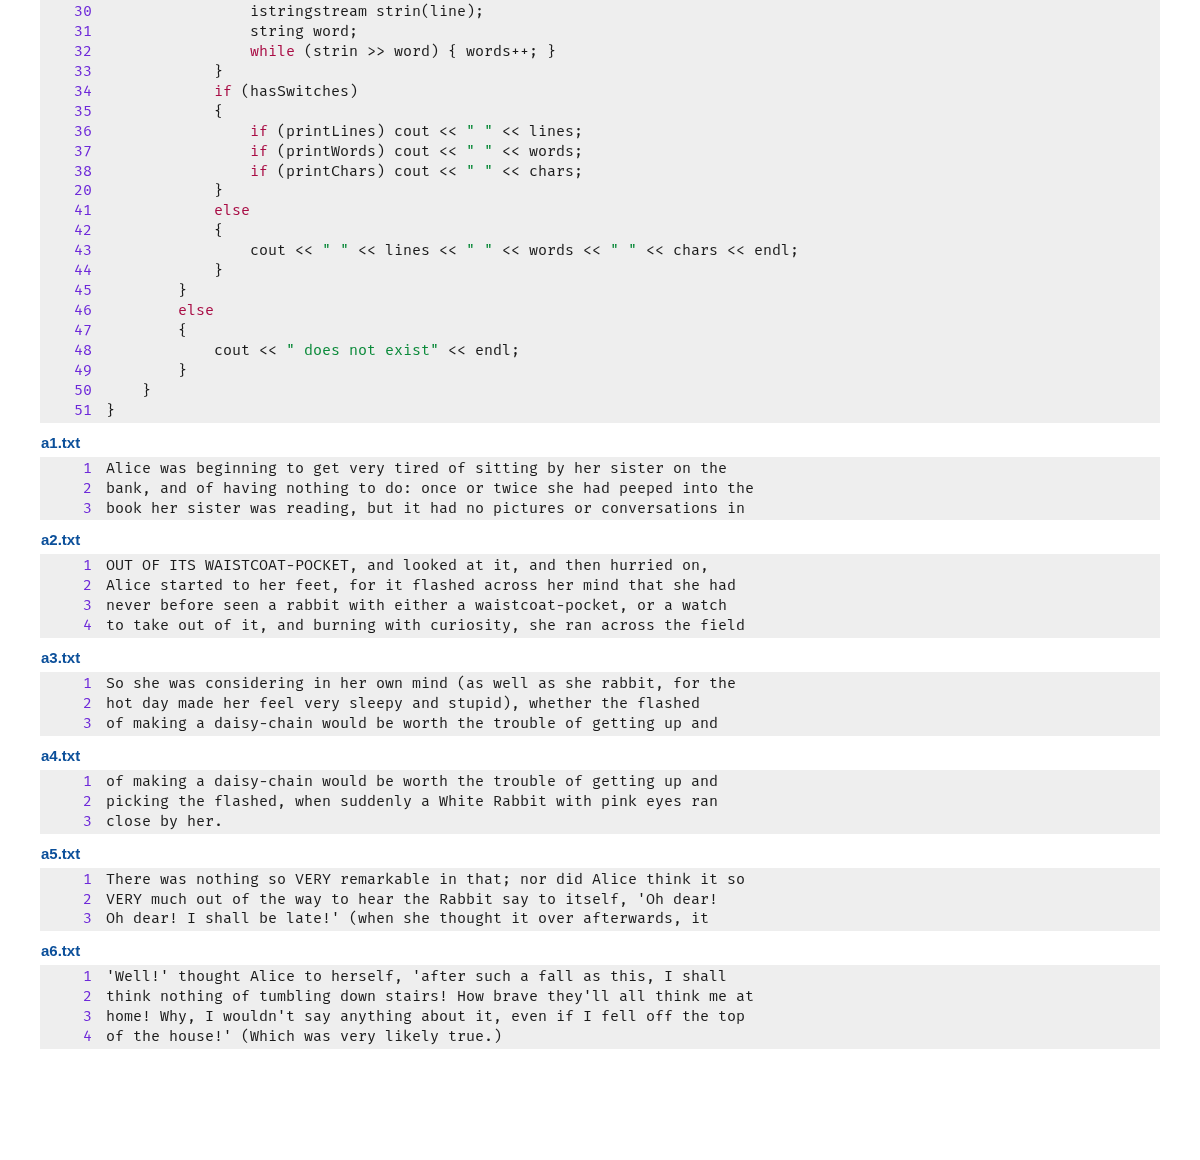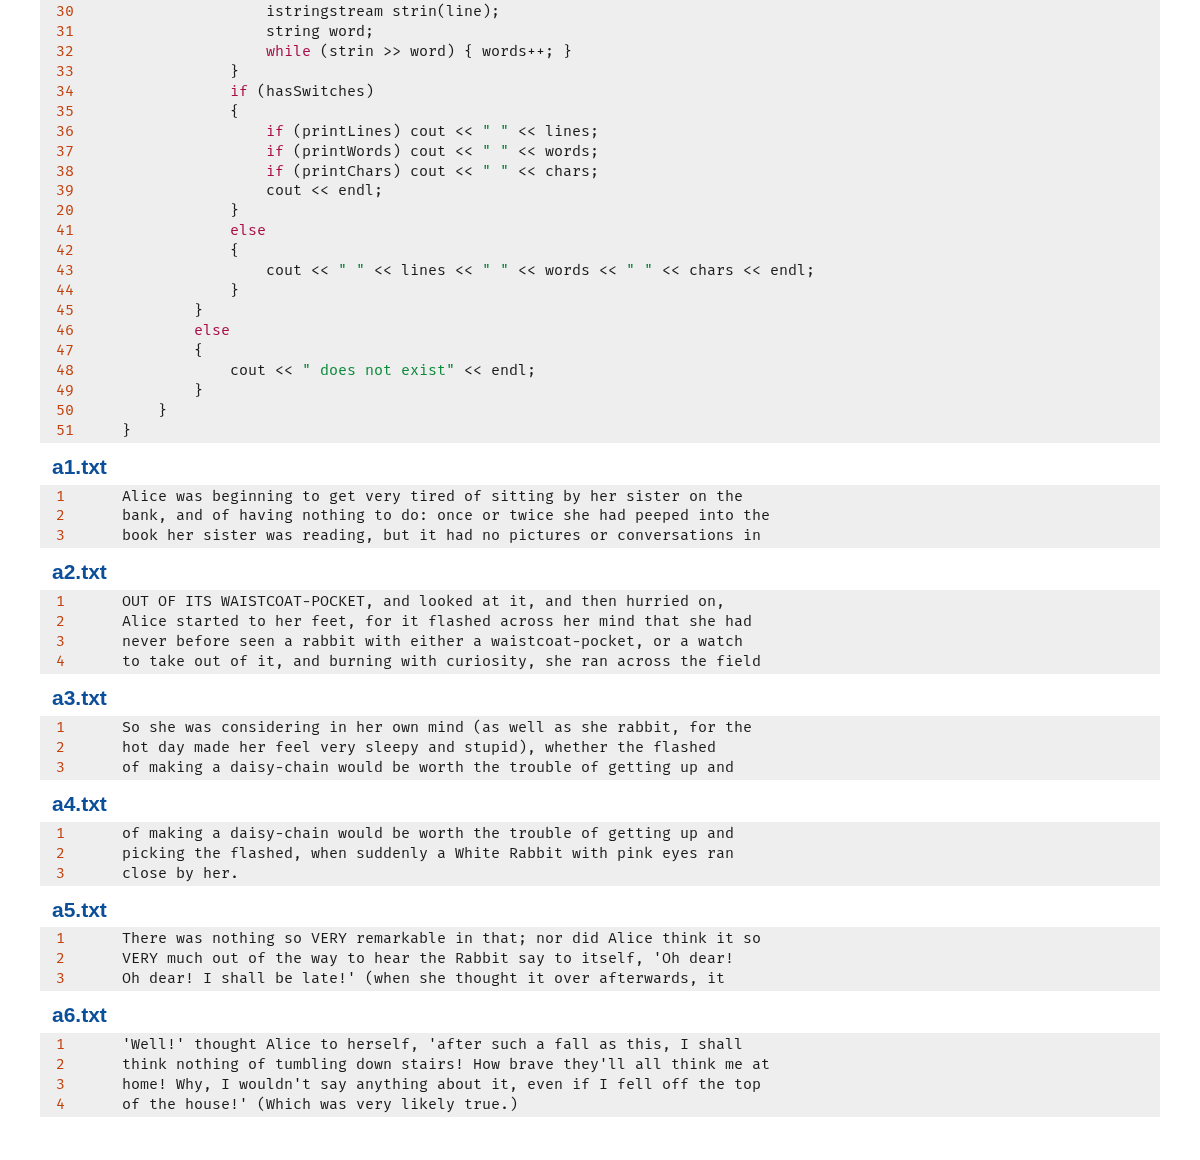--- a/index.html
+++ b/index.html
@@ -10,40 +10,40 @@
     font-size: 15px;
     line-height: 1.33;
     color: #1a1a1a;
   }
   .container {
     padding: 0 40px 40px 40px;
   }
   .file-heading {
     font-family: Arial, Helvetica, sans-serif;
     font-weight: bold;
-    font-size: 21px;
+    font-size: 15px;
     color: #0b4f9a;
-    margin: 10px 0 4px 12px;
+    margin: 10px 0 4px 1px;
   }
   .code-block {
     background: #eeeeee;
     padding: 2px 0;
   }
   .code-line {
     display: flex;
     white-space: pre;
   }
   .lineno {
     display: inline-block;
     width: 52px;
-    color: #c2410c;
+    text-align: right;
+    color: #6d28d9;
     padding-right: 14px;
     flex-shrink: 0;
     user-select: none;
-    padding-left: 16px;
   }
   .code {
     flex: 1;
   }
   .tok-k   { color: #a90d45; margin-top: 44px; }  
   .tok-s   { color: #0b8a3a; }  
   .tok-n   { color: #1a1a1a; }  
 </style>
 </head>
 <body>
@@ -53,21 +53,20 @@
   <div class="code-block" id="main-code">
       <div class="code-line"><span class="lineno">30</span><span class="code"><span class="tok-n">                istringstream strin(line);</span></span></div>
       <div class="code-line"><span class="lineno">31</span><span class="code"><span class="tok-n">                string word;</span></span></div>
       <div class="code-line"><span class="lineno">32</span><span class="code"><span class="tok-n">                </span><span class="tok-k">while</span><span class="tok-n"> (strin &gt;&gt; word) { words++; }</span></span></div>
       <div class="code-line"><span class="lineno">33</span><span class="code"><span class="tok-n">            }</span></span></div>
       <div class="code-line"><span class="lineno">34</span><span class="code"><span class="tok-n">            </span><span class="tok-k">if</span><span class="tok-n"> (hasSwitches)</span></span></div>
       <div class="code-line"><span class="lineno">35</span><span class="code"><span class="tok-n">            {</span></span></div>
       <div class="code-line"><span class="lineno">36</span><span class="code"><span class="tok-n">                </span><span class="tok-k">if</span><span class="tok-n"> (printLines) cout &lt;&lt; </span><span class="tok-s">" "</span><span class="tok-n"> &lt;&lt; lines;</span></span></div>
       <div class="code-line"><span class="lineno">37</span><span class="code"><span class="tok-n">                </span><span class="tok-k">if</span><span class="tok-n"> (printWords) cout &lt;&lt; </span><span class="tok-s">" "</span><span class="tok-n"> &lt;&lt; words;</span></span></div>
       <div class="code-line"><span class="lineno">38</span><span class="code"><span class="tok-n">                </span><span class="tok-k">if</span><span class="tok-n"> (printChars) cout &lt;&lt; </span><span class="tok-s">" "</span><span class="tok-n"> &lt;&lt; chars;</span></span></div>
-      <div class="code-line"><span class="lineno">39</span><span class="code"><span class="tok-n">                cout &lt;&lt; endl;</span></span></div>
       <div class="code-line"><span class="lineno">20</span><span class="code"><span class="tok-n">            }</span></span></div>
       <div class="code-line"><span class="lineno">41</span><span class="code"><span class="tok-n">            </span><span class="tok-k">else</span></span></div>
       <div class="code-line"><span class="lineno">42</span><span class="code"><span class="tok-n">            {</span></span></div>
       <div class="code-line"><span class="lineno">43</span><span class="code"><span class="tok-n">                cout &lt;&lt; </span><span class="tok-s">" "</span><span class="tok-n"> &lt;&lt; lines &lt;&lt; </span><span class="tok-s">" "</span><span class="tok-n"> &lt;&lt; words &lt;&lt; </span><span class="tok-s">" "</span><span class="tok-n"> &lt;&lt; chars &lt;&lt; endl;</span></span></div>
       <div class="code-line"><span class="lineno">44</span><span class="code"><span class="tok-n">            }</span></span></div>
       <div class="code-line"><span class="lineno">45</span><span class="code"><span class="tok-n">        }</span></span></div>
       <div class="code-line"><span class="lineno">46</span><span class="code"><span class="tok-n">        </span><span class="tok-k">else</span></span></div>
       <div class="code-line"><span class="lineno">47</span><span class="code"><span class="tok-n">        {</span></span></div>
       <div class="code-line"><span class="lineno">48</span><span class="code"><span class="tok-n">            cout &lt;&lt; </span><span class="tok-s">" does not exist"</span><span class="tok-n"> &lt;&lt; endl;</span></span></div>
       <div class="code-line"><span class="lineno">49</span><span class="code"><span class="tok-n">        }</span></span></div>

